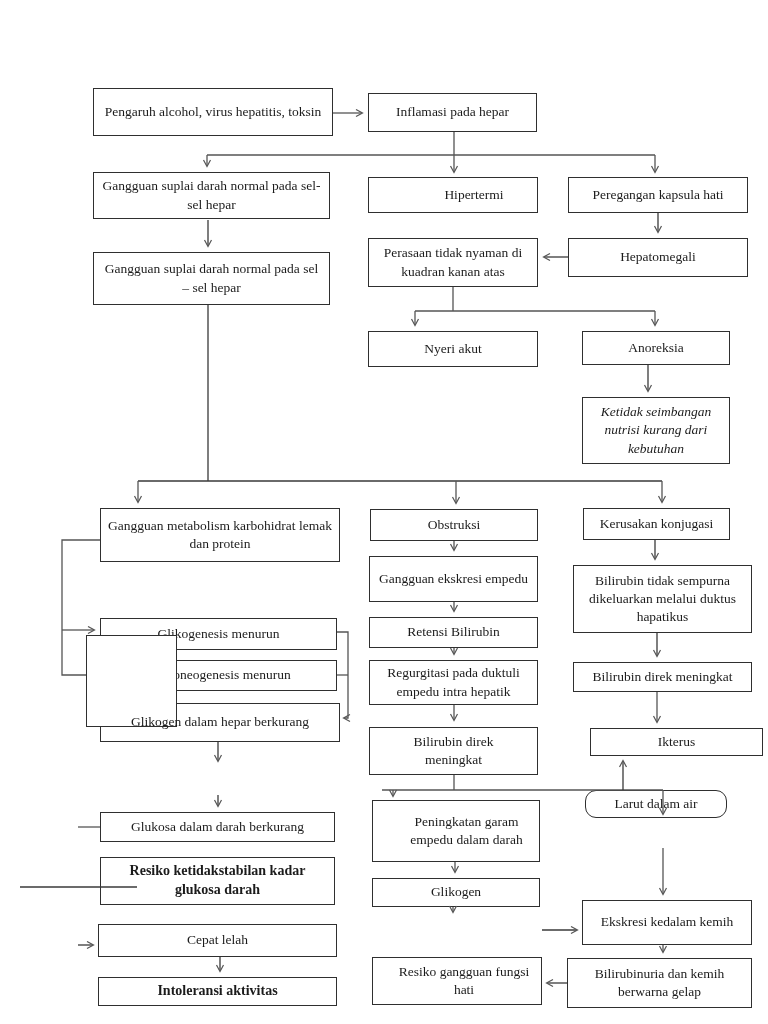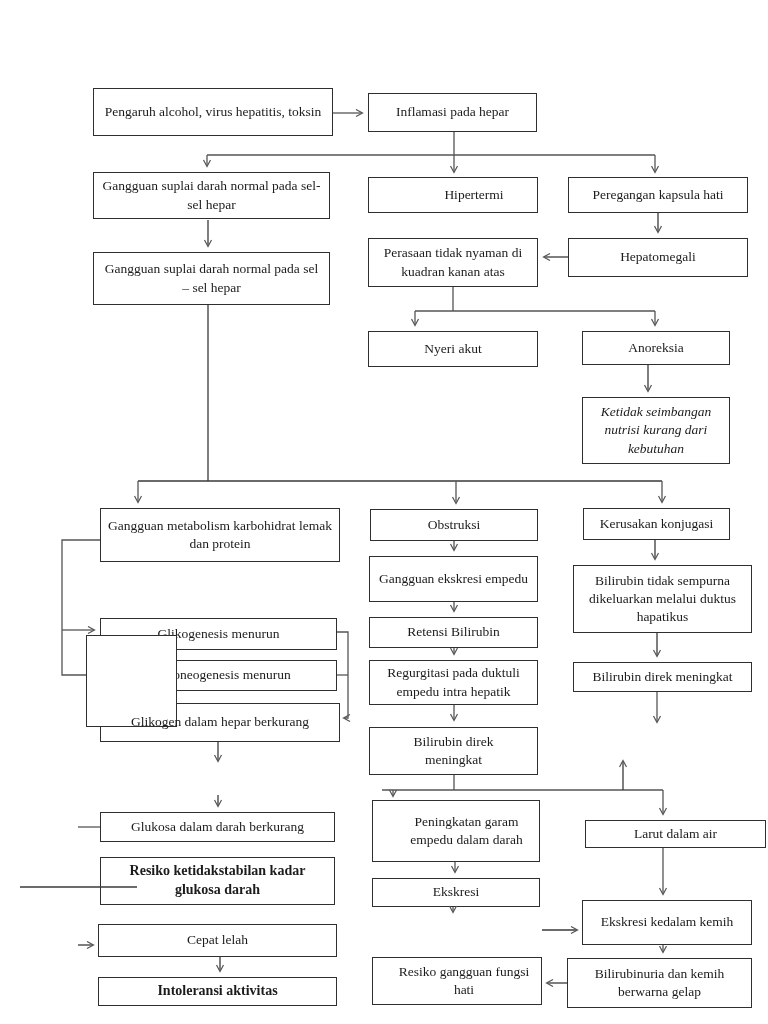--- a/index.html
+++ b/index.html
@@ -128,33 +128,36 @@
   <div class="node" style="left:369px;top:660px;width:169px;height:45px;">
       <span>Regurgitasi pada duktuli empedu intra hepatik</span>
     </div>
   <div class="node" style="left:369px;top:727px;width:169px;height:48px;padding:2px 28px;">
       <span>Bilirubin direk meningkat</span>
     </div>
   <div class="node" style="left:372px;top:800px;width:168px;height:62px;padding-left:27px;">
       <span>Peningkatan garam empedu dalam darah</span>
     </div>
   <div class="node" style="left:372px;top:878px;width:168px;height:29px;">
-      <span>Ekskresi</span>
+      <span>Glikogen</span>
     </div>
   <div class="node" style="left:372px;top:957px;width:170px;height:48px;padding-left:20px;">
       <span>Resiko gangguan fungsi hati</span>
     </div>
 
   <div class="node" style="left:573px;top:565px;width:179px;height:68px;">
       <span>Bilirubin tidak sempurna dikeluarkan melalui duktus hapatikus</span>
     </div>
   <div class="node" style="left:573px;top:662px;width:179px;height:30px;">
       <span>Bilirubin direk meningkat</span>
     </div>
-  <div class="node" style="left:585px;top:820px;width:181px;height:28px;">
+  <div class="node" style="left:590px;top:728px;width:173px;height:28px;">
+      <span>Ikterus</span>
+    </div>
+  <div class="node" style="left:585px;top:790px;width:142px;height:28px;border-radius:11px;">
       <span>Larut dalam air</span>
     </div>
   <div class="node" style="left:582px;top:900px;width:170px;height:45px;">
       <span>Ekskresi kedalam kemih</span>
     </div>
   <div class="node" style="left:567px;top:958px;width:185px;height:50px;">
       <span>Bilirubinuria dan kemih berwarna gelap</span>
     </div>
 
   <svg id="connectors" width="768" height="1024" viewBox="0 0 768 1024">

